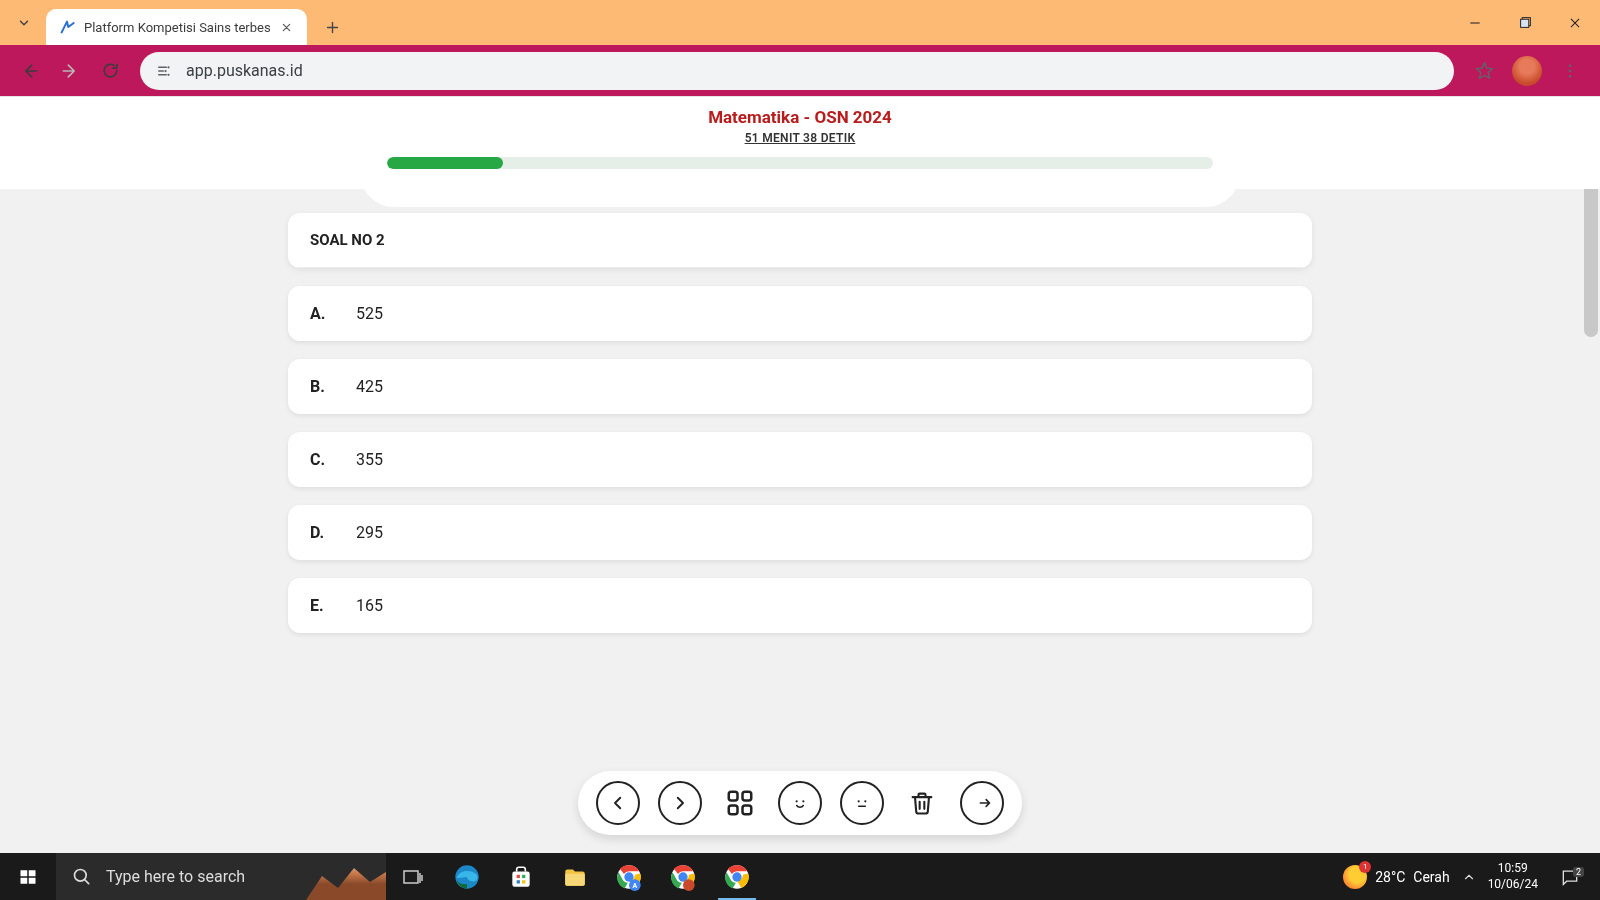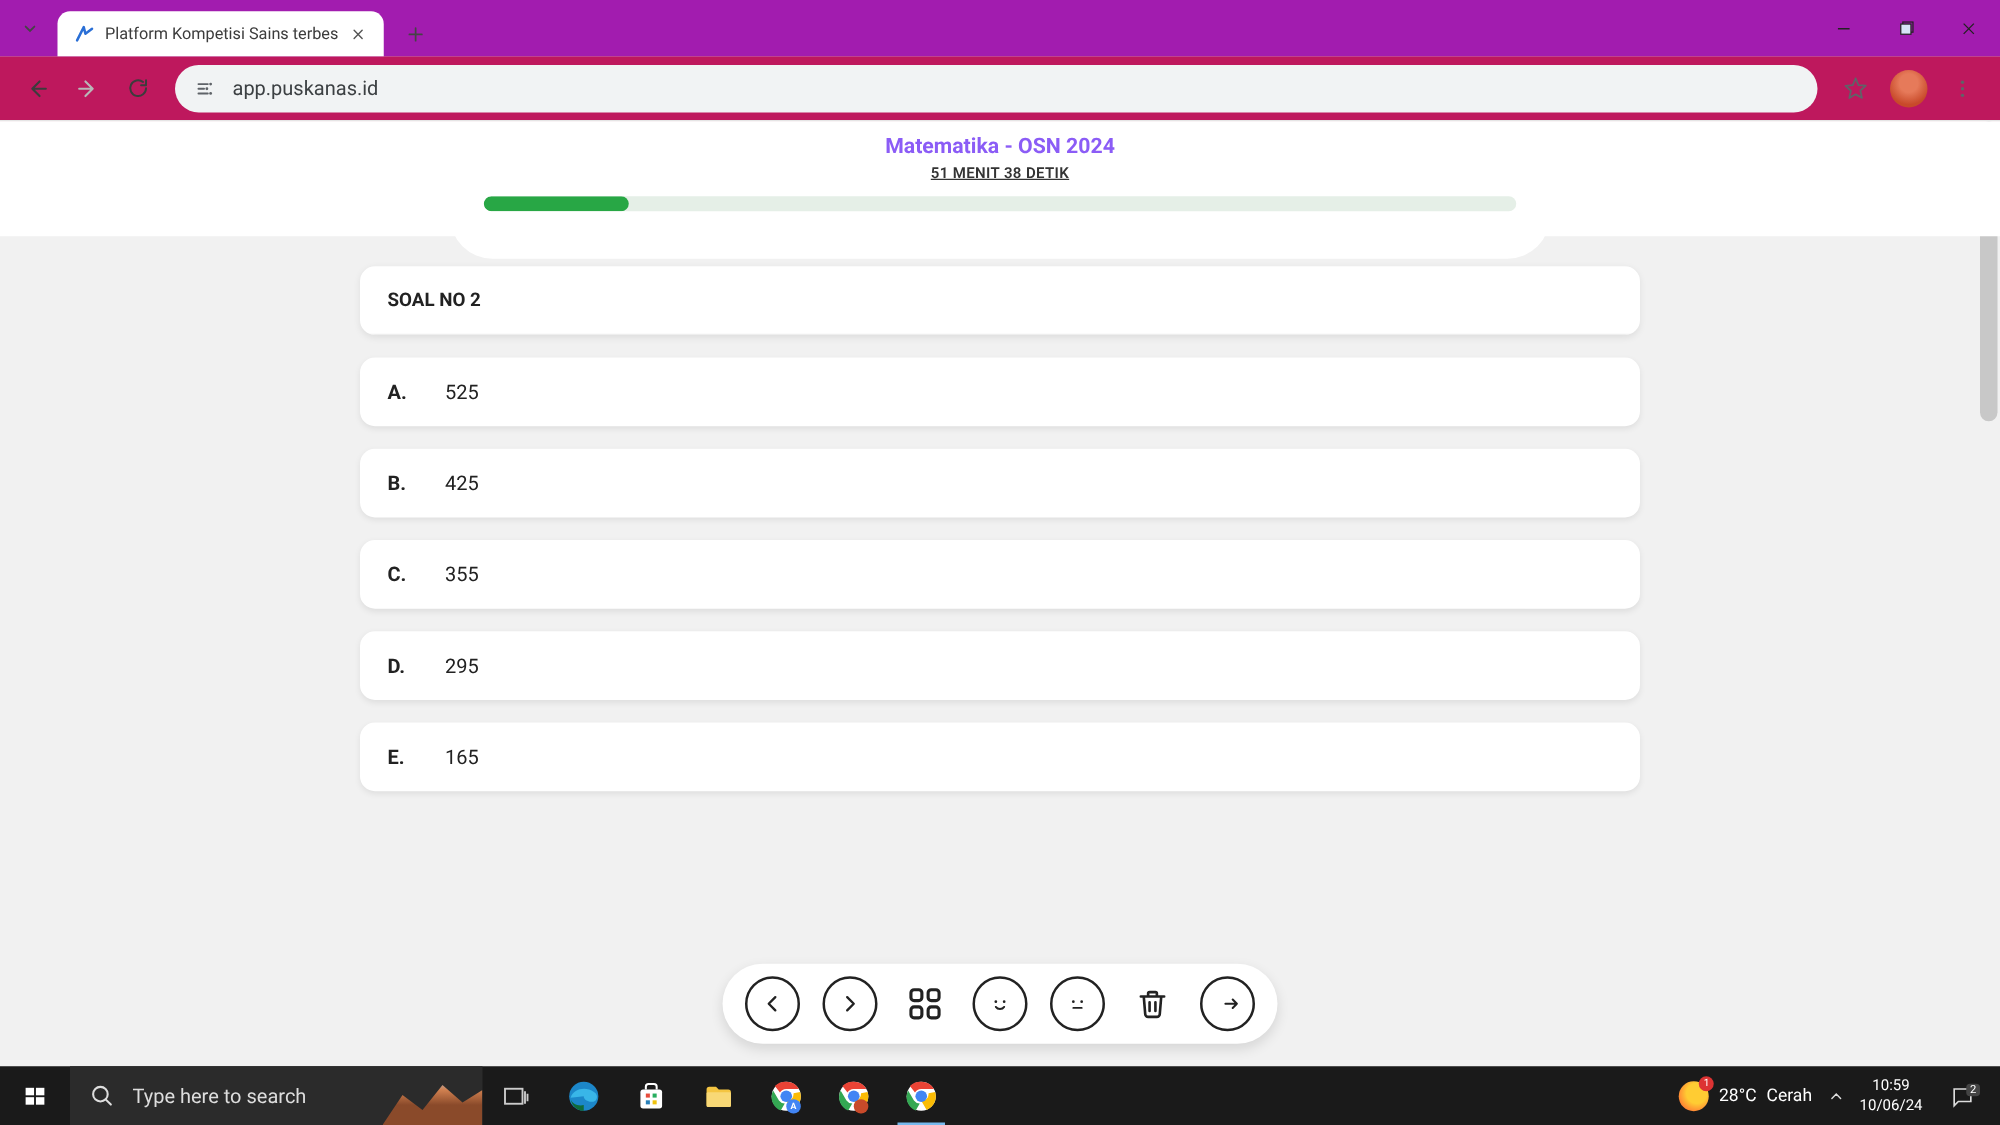--- a/index.html
+++ b/index.html
@@ -8,21 +8,21 @@
   background: #f1f1f1;
   width: 1600px;
   height: 900px;
   overflow: hidden;
   position: relative;
 }
 
 
 .browser-titlebar {
   height: 45px;
-  background: #a21caf;
+  background: #fdba74;
   display: flex;
   align-items: flex-end;
   padding-left: 8px;
   position: relative;
 }
 .titlebar-dropdown-btn {
   width: 32px; height: 32px;
   display: flex; align-items: center; justify-content: center;
   border-radius: 50%;
   margin-bottom: 6px;
@@ -135,21 +135,21 @@
   border-radius: 7px;
 }
 
 .exam-header {
   background: #fff;
   padding-top: 10px;
   padding-bottom: 0;
   text-align: center;
   position: relative;
 }
-.exam-title { font-size: 17px; font-weight: 700; color: #8b5cf6; }
+.exam-title { font-size: 17px; font-weight: 700; color: #b91c1c; }
 .exam-timer { font-size: 12px; font-weight: 600; color: #333; margin-top: 4px; letter-spacing: .3px; text-decoration: underline;}
 
 .progress-wrap {
   position: relative;
   width: 826px;
   margin: 12px auto 0;
   padding-bottom: 20px;
 }
 .progress-bar {
   height: 12px;

